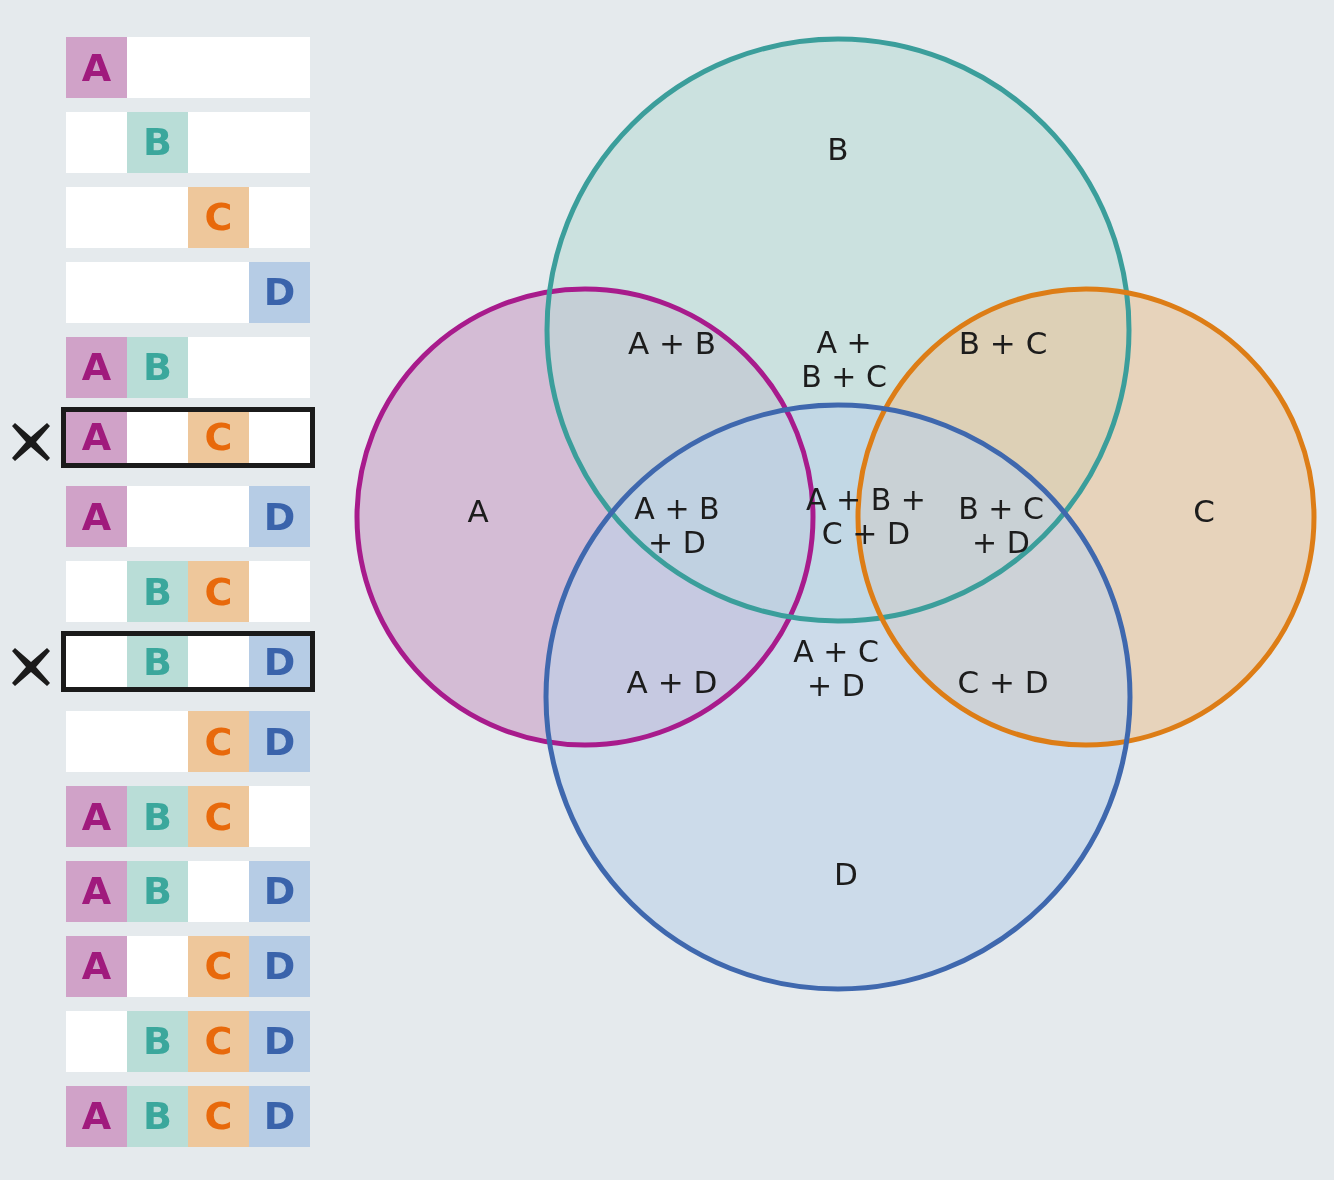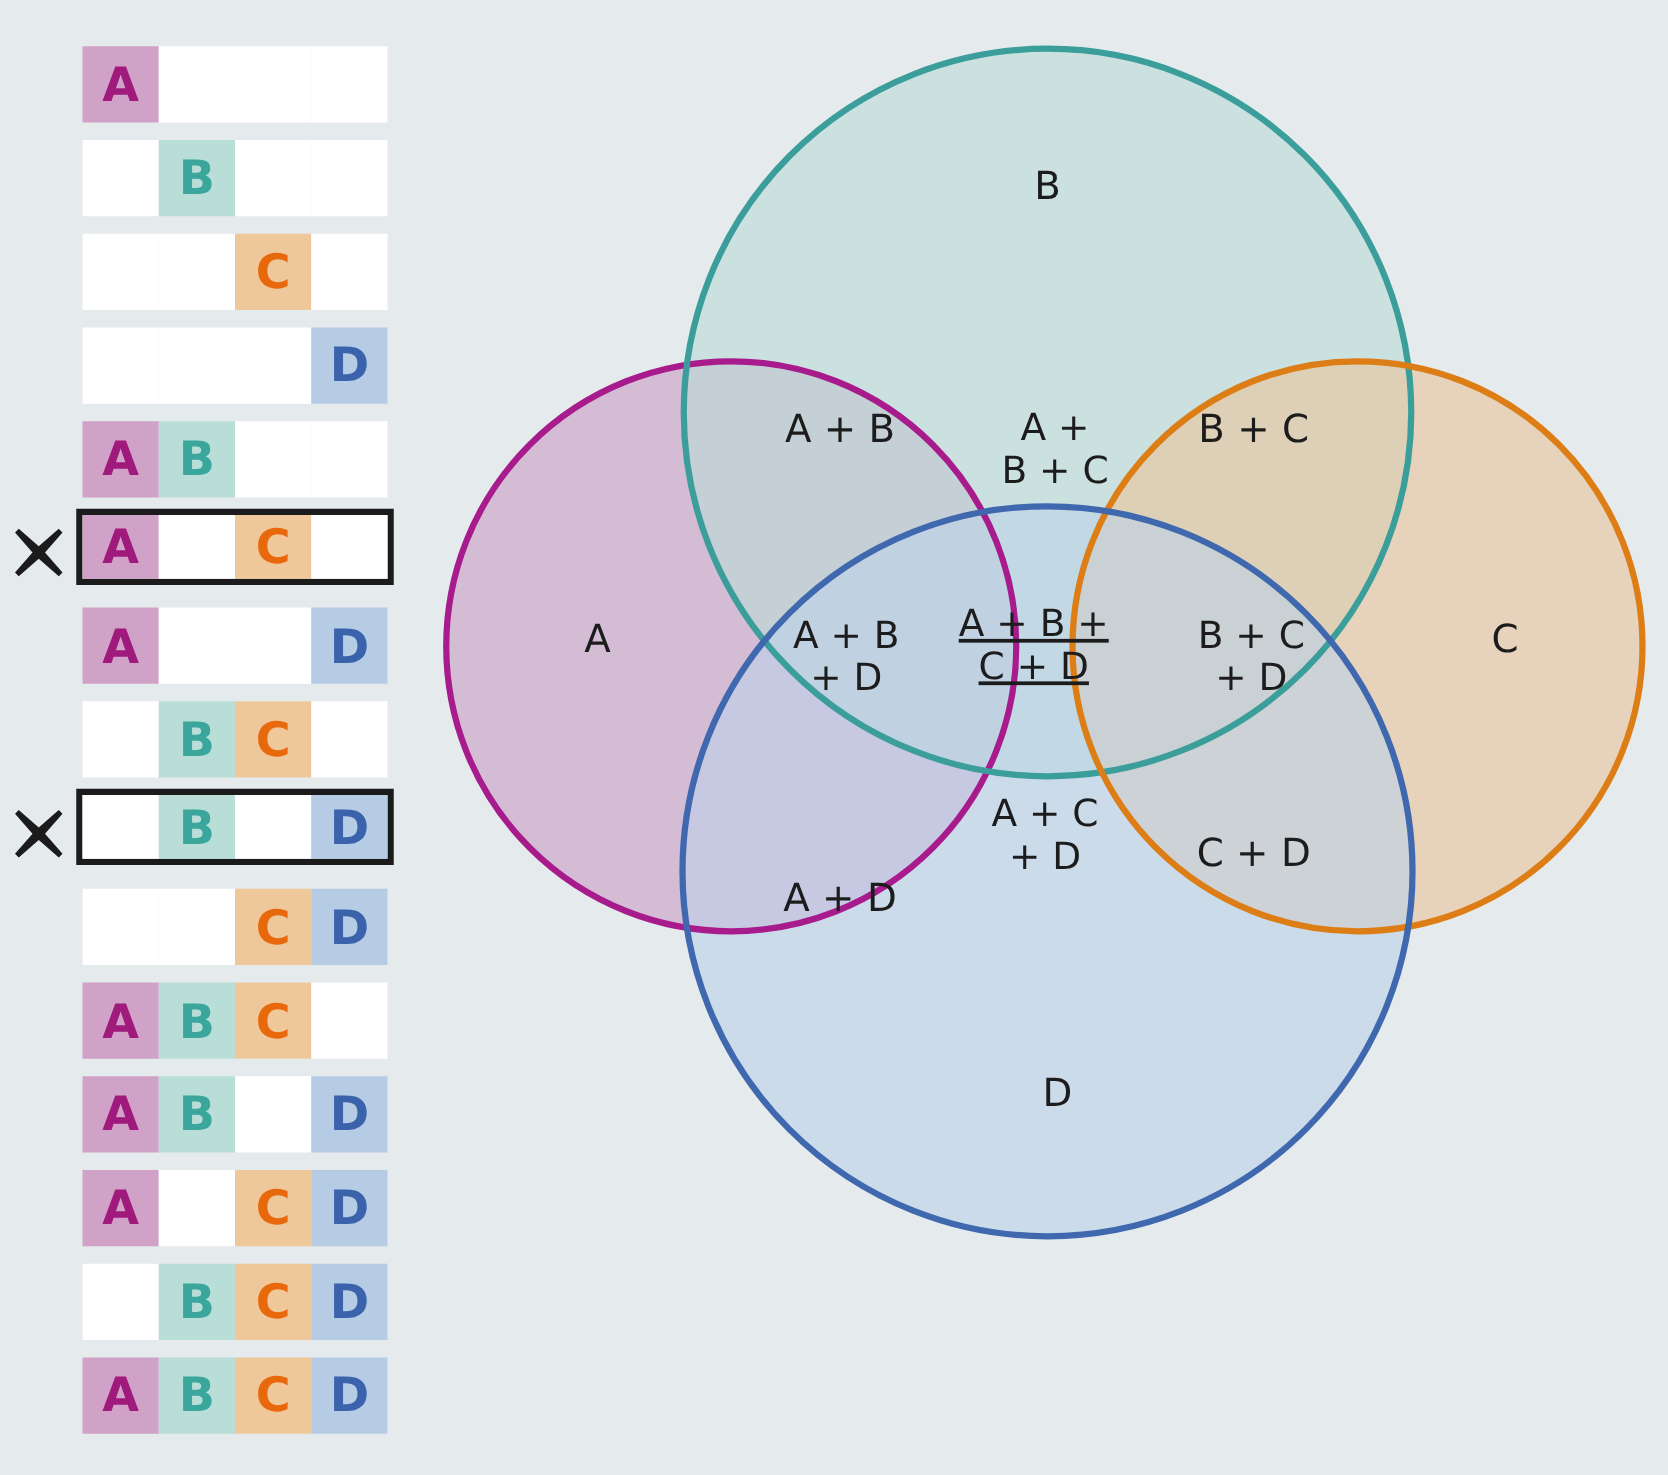--- a/index.html
+++ b/index.html
@@ -218,28 +218,28 @@
           <circle cx="508" cy="697" r="292" stroke="#3f68ae" stroke-width="5"></circle>
         </g>
     </svg>
     <div id="venn-labels">
         <div class="venn-label" style="left: 148px; top: 512px;">A</div>
         <div class="venn-label" style="left: 508px; top: 150px;">B</div>
         <div class="venn-label" style="left: 874px; top: 512px;">C</div>
         <div class="venn-label" style="left: 516px; top: 875px;">D</div>
         <div class="venn-label" style="left: 342px; top: 344px;">A + B</div>
         <div class="venn-label" style="left: 673px; top: 344px;">B + C</div>
-        <div class="venn-label" style="left: 342px; top: 683px; margin-top: 36px;">A + D</div>
+        <div class="venn-label" style="left: 342px; top: 683px;">A + D</div>
         <div class="venn-label" style="left: 673px; top: 683px;">C + D</div>
         <div class="venn-label small" style="left: 514px; top: 360px;">A +
 B + C</div>
         <div class="venn-label small" style="left: 506px; top: 669px;">A + C
 + D</div>
         <div class="venn-label small" style="left: 347px; top: 526px;">A + B
 + D</div>
         <div class="venn-label small" style="left: 671px; top: 526px;">B + C
 + D</div>
-        <div class="venn-label small" style="left: 497px; top: 517px; text-decoration: underline;">A + B +
+        <div class="venn-label small" style="left: 536px; top: 517px;">A + B +
 C + D</div>
       </div>
   </div>
 
 </div>
 
 </body></html>

